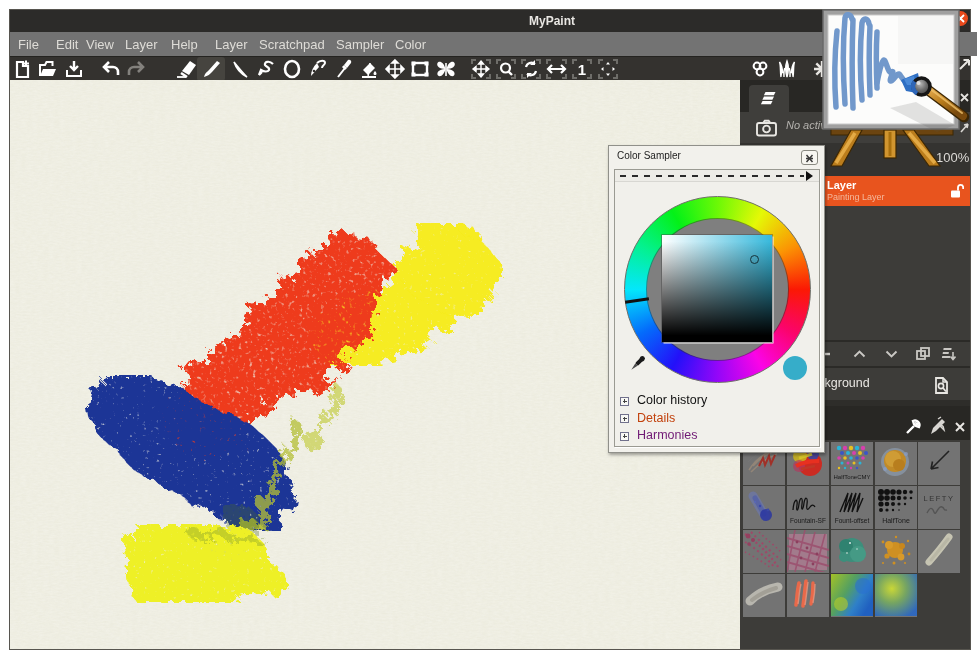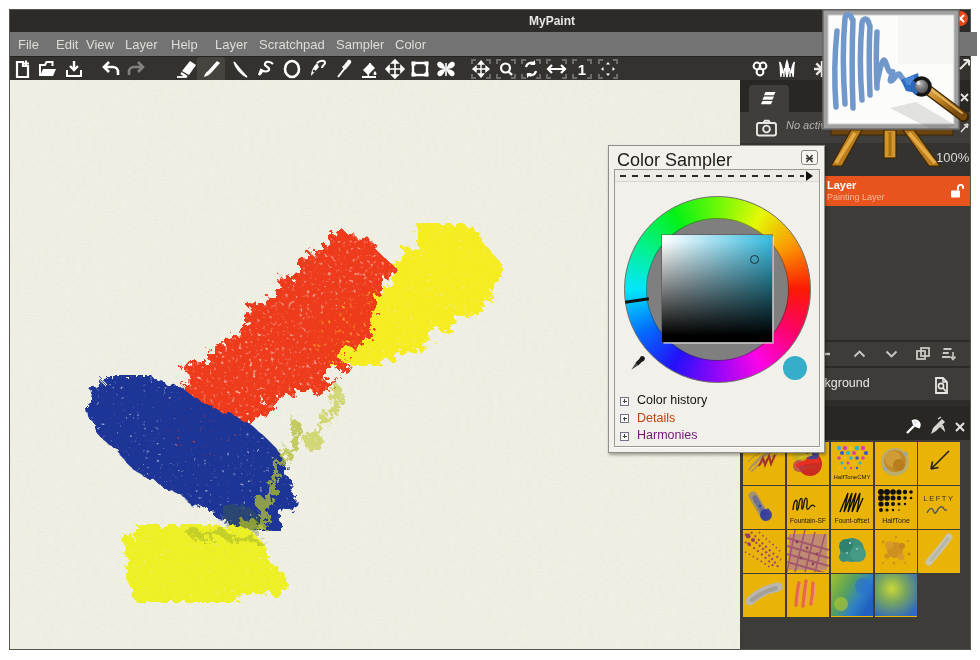--- a/index.html
+++ b/index.html
@@ -11,21 +11,21 @@
 #titlebar span{position:absolute;left:519px;top:4px;font-size:12px;font-weight:bold;color:#e9e7e3;}
 #menubar{position:absolute;left:0;top:22px;width:967px;height:24px;background:#737373;}
 #menubar span{position:absolute;top:5px;font-size:13px;color:#dedcd7;}
 #toolbar{position:absolute;left:0;top:46px;width:960px;height:24px;background:#34322f;border-top:1px solid #242320;}
 #toolbar svg{position:absolute;top:1px;}
 #canvas{position:absolute;left:0;top:70px;width:730px;height:569px;background:#f1f0e3;overflow:hidden;}
 #sidebar{position:absolute;left:730px;top:70px;width:230px;height:569px;background:#3d3c39;overflow:hidden;}
 .srow{position:absolute;left:0;width:230px;}
 #dialog{position:absolute;left:608px;top:145px;width:217px;height:308px;background:#f2f1ec;border:1px solid #90908a;box-shadow:1px 2px 3px rgba(0,0,0,0.35);}
 #easel{position:absolute;left:815px;top:5px;width:165px;height:170px;}
-.tile{position:absolute;width:42px;height:43px;background:#eab308;overflow:hidden;}
+.tile{position:absolute;width:42px;height:43px;background:#737373;overflow:hidden;}
 </style>
 </head>
 <body>
 <div id="win">
   <div id="titlebar">
       <span>MyPaint</span>
     </div>
   <div id="menubar">
     <span style="left:8px">File</span>
     <span style="left:46px">Edit</span>
@@ -472,21 +472,21 @@
           </defs>
           <rect width="42" height="42" fill="#3a72c4"></rect>
           <rect width="42" height="42" fill="url(#bg2)" opacity="0.95"></rect>
         </svg></div>
   </div>
 </div>
 <svg style="position:absolute;left:958px;top:56px;z-index:5" width="14" height="15" viewBox="0 0 14 15">
     <path d="M2 13 L11 4 M11 4 h-5.5 M11 4 v5.5" fill="none" stroke="#e8e6e2" stroke-width="2"></path>
   </svg>
 <div id="dialog">
-  <div class="abs" style="left:8px;top:4px;font-size:18px;color:#1c1c1c">Color Sampler</div>
+  <div class="abs" style="left:8px;top:4px;font-size:10px;color:#1c1c1c">Color Sampler</div>
   <div class="abs" style="left:192px;top:4px;width:17px;height:15px;border:1px solid #8a8a82;border-radius:3px;background:#f7f6f1">
     <svg width="15" height="13" viewBox="0 0 15 13">
         <path d="M4.5 3 L10.5 10 M10.5 3 L4.5 10 M4 6.5 h7" fill="none" stroke="#3a3a3a" stroke-width="1.5"></path>
       </svg>
   </div>
   <div class="abs" style="left:5px;top:23px;width:206px;height:278px;border:1px solid #9a9a92;box-shadow:1px 1px 0 #fff;background:#f1f0eb"></div>
   <div class="abs" style="left:6px;top:24px;width:204px;height:12px;background:#edece7;border-bottom:1px solid #d8d7d2"></div>
   <div class="abs" style="left:11px;top:29px;width:184px;height:1.5px;background:repeating-linear-gradient(90deg,#2a2a2a 0 6px,transparent 6px 12px)"></div>
   <div class="abs" style="left:197px;top:24.5px;width:0;height:0;border-left:7px solid #111;border-top:5.5px solid transparent;border-bottom:5.5px solid transparent"></div>
   <div class="abs" style="left:15px;top:49.5px;width:187px;height:187px;border-radius:50%;border:1px solid #6f6f68;background:conic-gradient(from 0deg,hsl(95,95%,50%),hsl(65,95%,50%) 30deg,hsl(35,97%,50%) 60deg,hsl(5,97%,50%) 90deg,hsl(335,97%,50%) 120deg,hsl(305,97%,50%) 150deg,hsl(275,95%,50%) 180deg,hsl(245,95%,52%) 210deg,hsl(215,97%,50%) 240deg,hsl(185,97%,50%) 270deg,hsl(155,97%,48%) 300deg,hsl(125,97%,48%) 330deg,hsl(95,95%,50%) 360deg)"></div>

